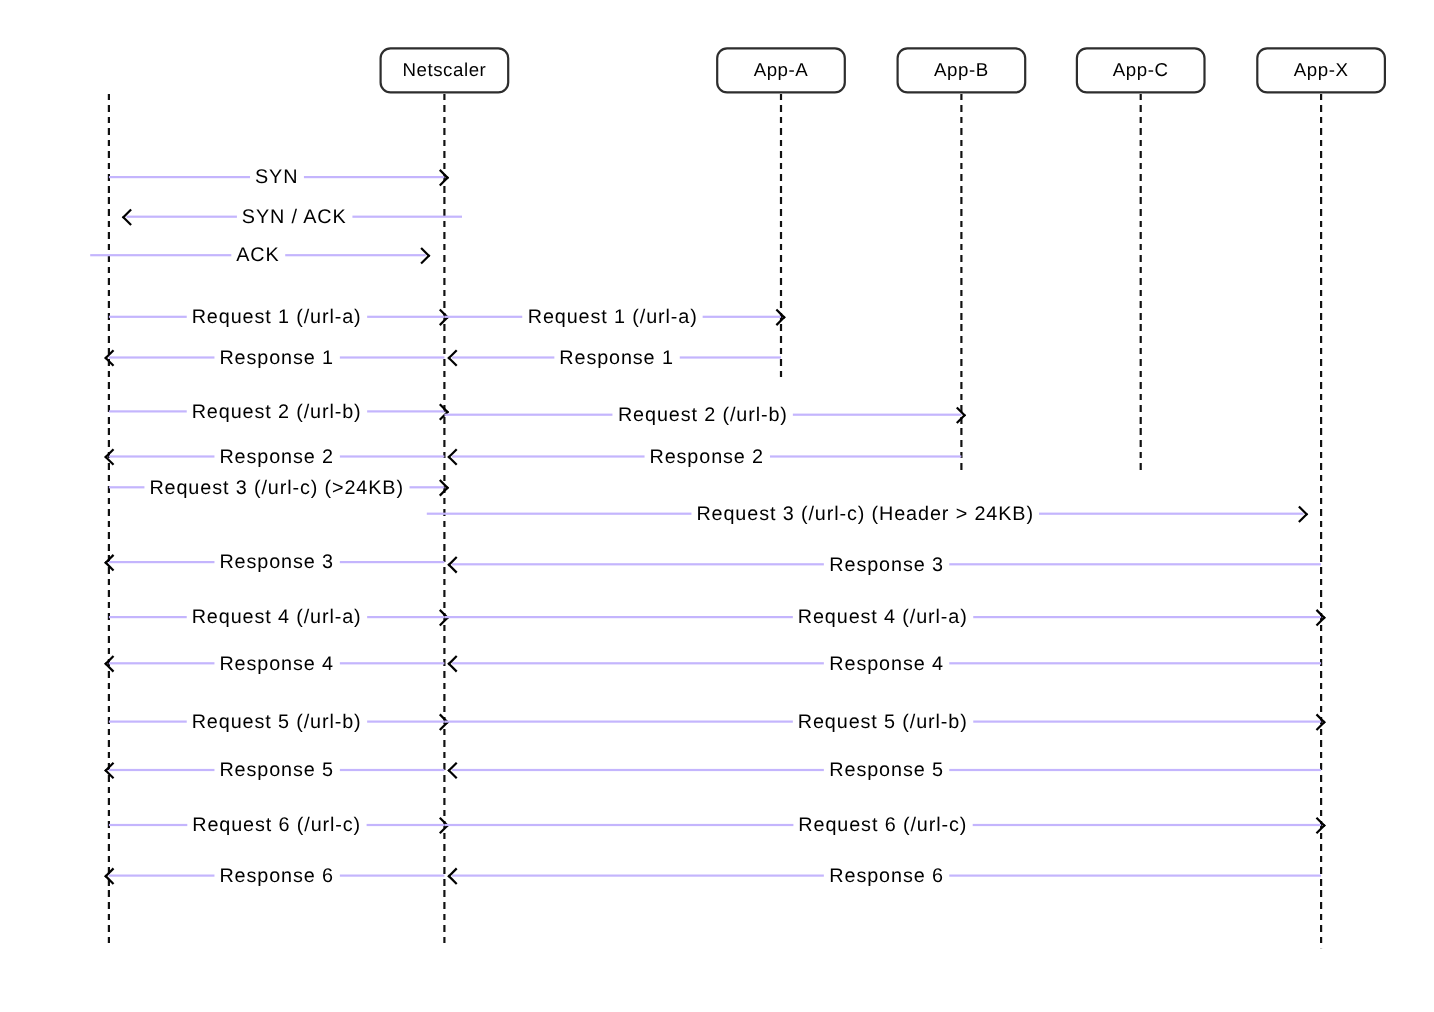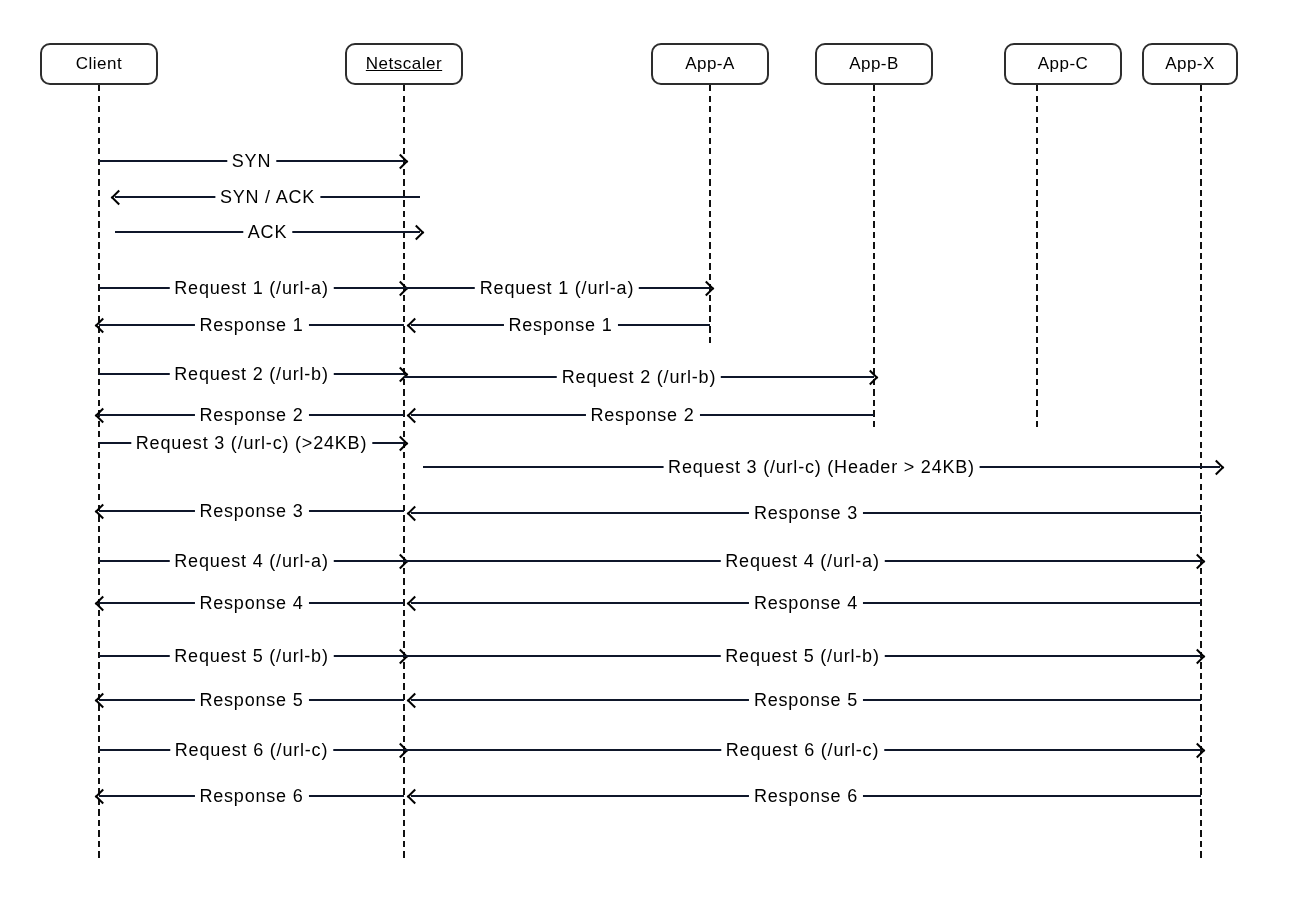--- a/index.html
+++ b/index.html
@@ -45,21 +45,21 @@
       #111 0px, #111 6px,
       transparent 6px, transparent 10.5px
     );
     z-index: 1;
   }
 
   
   .msg {
     position: absolute;
     height: 2px;
-    background: #0f172a;
+    background: #c4b5fd;
     z-index: 2;
   }
   .msg-label {
     position: absolute;
     left: 50%;
     top: 1px;
     transform: translate(-50%, -50%);
     background: #ffffff;
     padding: 0 5px;
     font-size: 18px;
@@ -102,21 +102,21 @@
     </div>
   <div class="layer">
       <div class="msg" style="left: 99px; width: 305px; top: 160px;">
         <span class="head right"></span>
         <span class="msg-label">SYN</span>
       </div>
       <div class="msg" style="left: 115px; width: 305px; top: 196px;">
         <span class="head left"></span>
         <span class="msg-label">SYN / ACK</span>
       </div>
-      <div class="msg" style="left: 115px; width: 305px; top: 231px;">
+      <div class="msg" style="left: 82px; width: 305px; top: 231px;">
         <span class="head right"></span>
         <span class="msg-label">ACK</span>
       </div>
       <div class="msg" style="left: 99px; width: 305px; top: 287px;">
         <span class="head right"></span>
         <span class="msg-label">Request 1 (/url-a)</span>
       </div>
       <div class="msg" style="left: 404px; width: 306px; top: 287px;">
         <span class="head right"></span>
         <span class="msg-label">Request 1 (/url-a)</span>
@@ -142,21 +142,21 @@
         <span class="msg-label">Response 2</span>
       </div>
       <div class="msg" style="left: 411px; width: 463px; top: 414px;">
         <span class="head left"></span>
         <span class="msg-label">Response 2</span>
       </div>
       <div class="msg" style="left: 99px; width: 305px; top: 442px;">
         <span class="head right"></span>
         <span class="msg-label">Request 3 (/url-c) (&gt;24KB)</span>
       </div>
-      <div class="msg" style="left: 423px; width: 797px; top: 466px;">
+      <div class="msg" style="left: 388px; width: 797px; top: 466px;">
         <span class="head right"></span>
         <span class="msg-label">Request 3 (/url-c) (Header &gt; 24KB)</span>
       </div>
       <div class="msg" style="left: 99px; width: 305px; top: 510px;">
         <span class="head left"></span>
         <span class="msg-label">Response 3</span>
       </div>
       <div class="msg" style="left: 411px; width: 790px; top: 512px;">
         <span class="head left"></span>
         <span class="msg-label">Response 3</span>
@@ -204,32 +204,29 @@
       <div class="msg" style="left: 99px; width: 305px; top: 795px;">
         <span class="head left"></span>
         <span class="msg-label">Response 6</span>
       </div>
       <div class="msg" style="left: 411px; width: 790px; top: 795px;">
         <span class="head left"></span>
         <span class="msg-label">Response 6</span>
       </div>
     </div>
   <div class="layer">
-      <div class="actor" style="left: 40px; top: 43px; width: 118px; height: 42px;">
-        <span class="actor-label">Client</span>
-      </div>
-      <div class="actor" style="left: 345px; top: 43px; width: 118px; height: 42px; text-decoration: underline;">
+      <div class="actor" style="left: 345px; top: 43px; width: 118px; height: 42px;">
         <span class="actor-label">Netscaler</span>
       </div>
       <div class="actor" style="left: 815px; top: 43px; width: 118px; height: 42px;">
         <span class="actor-label">App-B</span>
       </div>
       <div class="actor" style="left: 651px; top: 43px; width: 118px; height: 42px;">
         <span class="actor-label">App-A</span>
       </div>
-      <div class="actor" style="left: 1004px; top: 43px; width: 118px; height: 42px;">
+      <div class="actor" style="left: 978px; top: 43px; width: 118px; height: 42px;">
         <span class="actor-label">App-C</span>
       </div>
-      <div class="actor" style="left: 1142px; top: 43px; width: 96px; height: 42px;">
+      <div class="actor" style="left: 1142px; top: 43px; width: 118px; height: 42px;">
         <span class="actor-label">App-X</span>
       </div>
     </div>
 </div>
 
 </body></html>

